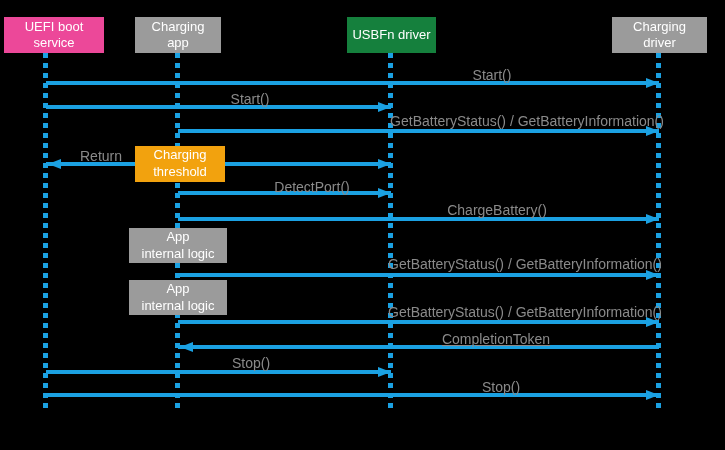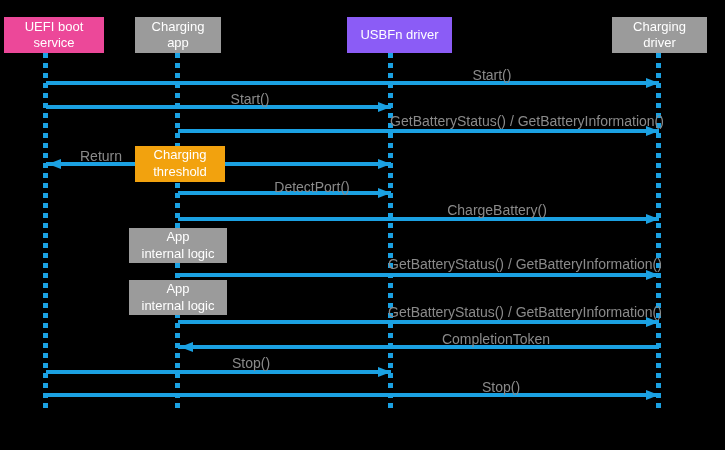--- a/index.html
+++ b/index.html
@@ -53,33 +53,33 @@
     <div class="head" style="top: 214px; left: 646px; border-left: 13px solid rgb(27, 161, 226);"></div>
     <div class="mlabel" style="left: 497px; top: 202px; color: rgb(138, 138, 138);">ChargeBattery()</div>
     <div class="mline" style="left: 178px; top: 273px; width: 481px; background: rgb(27, 161, 226);"></div>
     <div class="head" style="top: 270px; left: 646px; border-left: 13px solid rgb(27, 161, 226);"></div>
     <div class="mlabel" style="left: 525px; top: 256px; color: rgb(138, 138, 138);">GetBatteryStatus() / GetBatteryInformation()</div>
     <div class="mline" style="left: 178px; top: 320px; width: 481px; background: rgb(27, 161, 226);"></div>
     <div class="head" style="top: 317px; left: 646px; border-left: 13px solid rgb(27, 161, 226);"></div>
     <div class="mlabel" style="left: 525px; top: 304px; color: rgb(138, 138, 138);">GetBatteryStatus() / GetBatteryInformation()</div>
     <div class="mline" style="left: 178px; top: 345px; width: 481px; background: rgb(27, 161, 226);"></div>
     <div class="head" style="top: 342px; left: 180px; border-right: 13px solid rgb(27, 161, 226);"></div>
-    <div class="mlabel" style="left: 496px; top: 331px; color: rgb(138, 138, 138);">CompletionToken</div>
+    <div class="mlabel" style="left: 496px; top: 331px; color: rgb(138, 138, 138); text-decoration: underline;">CompletionToken</div>
     <div class="mline" style="left: 46px; top: 370px; width: 345px; background: rgb(27, 161, 226);"></div>
     <div class="head" style="top: 367px; left: 378px; border-left: 13px solid rgb(27, 161, 226);"></div>
     <div class="mlabel" style="left: 251px; top: 355px; color: rgb(138, 138, 138);">Stop()</div>
     <div class="mline" style="left: 46px; top: 393px; width: 613px; background: rgb(27, 161, 226);"></div>
     <div class="head" style="top: 390px; left: 646px; border-left: 13px solid rgb(27, 161, 226);"></div>
     <div class="mlabel" style="left: 501px; top: 379px; color: rgb(138, 138, 138);">Stop()</div>
     <div class="note" style="left: 135px; top: 146px; width: 90px; height: 36px; background: rgb(242, 162, 14); color: rgb(255, 255, 255);">Charging
 threshold</div>
     <div class="note" style="left: 129px; top: 228px; width: 98px; height: 35px; background: rgb(155, 155, 155); color: rgb(255, 255, 255);">App
 internal logic</div>
     <div class="note" style="left: 129px; top: 280px; width: 98px; height: 35px; background: rgb(155, 155, 155); color: rgb(255, 255, 255);">App
 internal logic</div>
     <div class="actor" style="left: 4px; top: 17px; width: 100px; height: 36px; background: #ec4899; color: rgb(255, 255, 255);">UEFI boot
 service</div>
     <div class="actor" style="left: 135px; top: 17px; width: 86px; height: 36px; background: rgb(155, 155, 155); color: rgb(255, 255, 255);">Charging
 app</div>
-    <div class="actor" style="left: 347px; top: 17px; width: 105px; height: 36px; background: #8b5cf6; color: rgb(255, 255, 255);">USBFn driver</div>
+    <div class="actor" style="left: 347px; top: 17px; width: 89px; height: 36px; background: #15803d; color: rgb(255, 255, 255);">USBFn driver</div>
     <div class="actor" style="left: 612px; top: 17px; width: 95px; height: 36px; background: rgb(155, 155, 155); color: rgb(255, 255, 255);">Charging
 driver</div>
   </div>
 
 </body></html>

